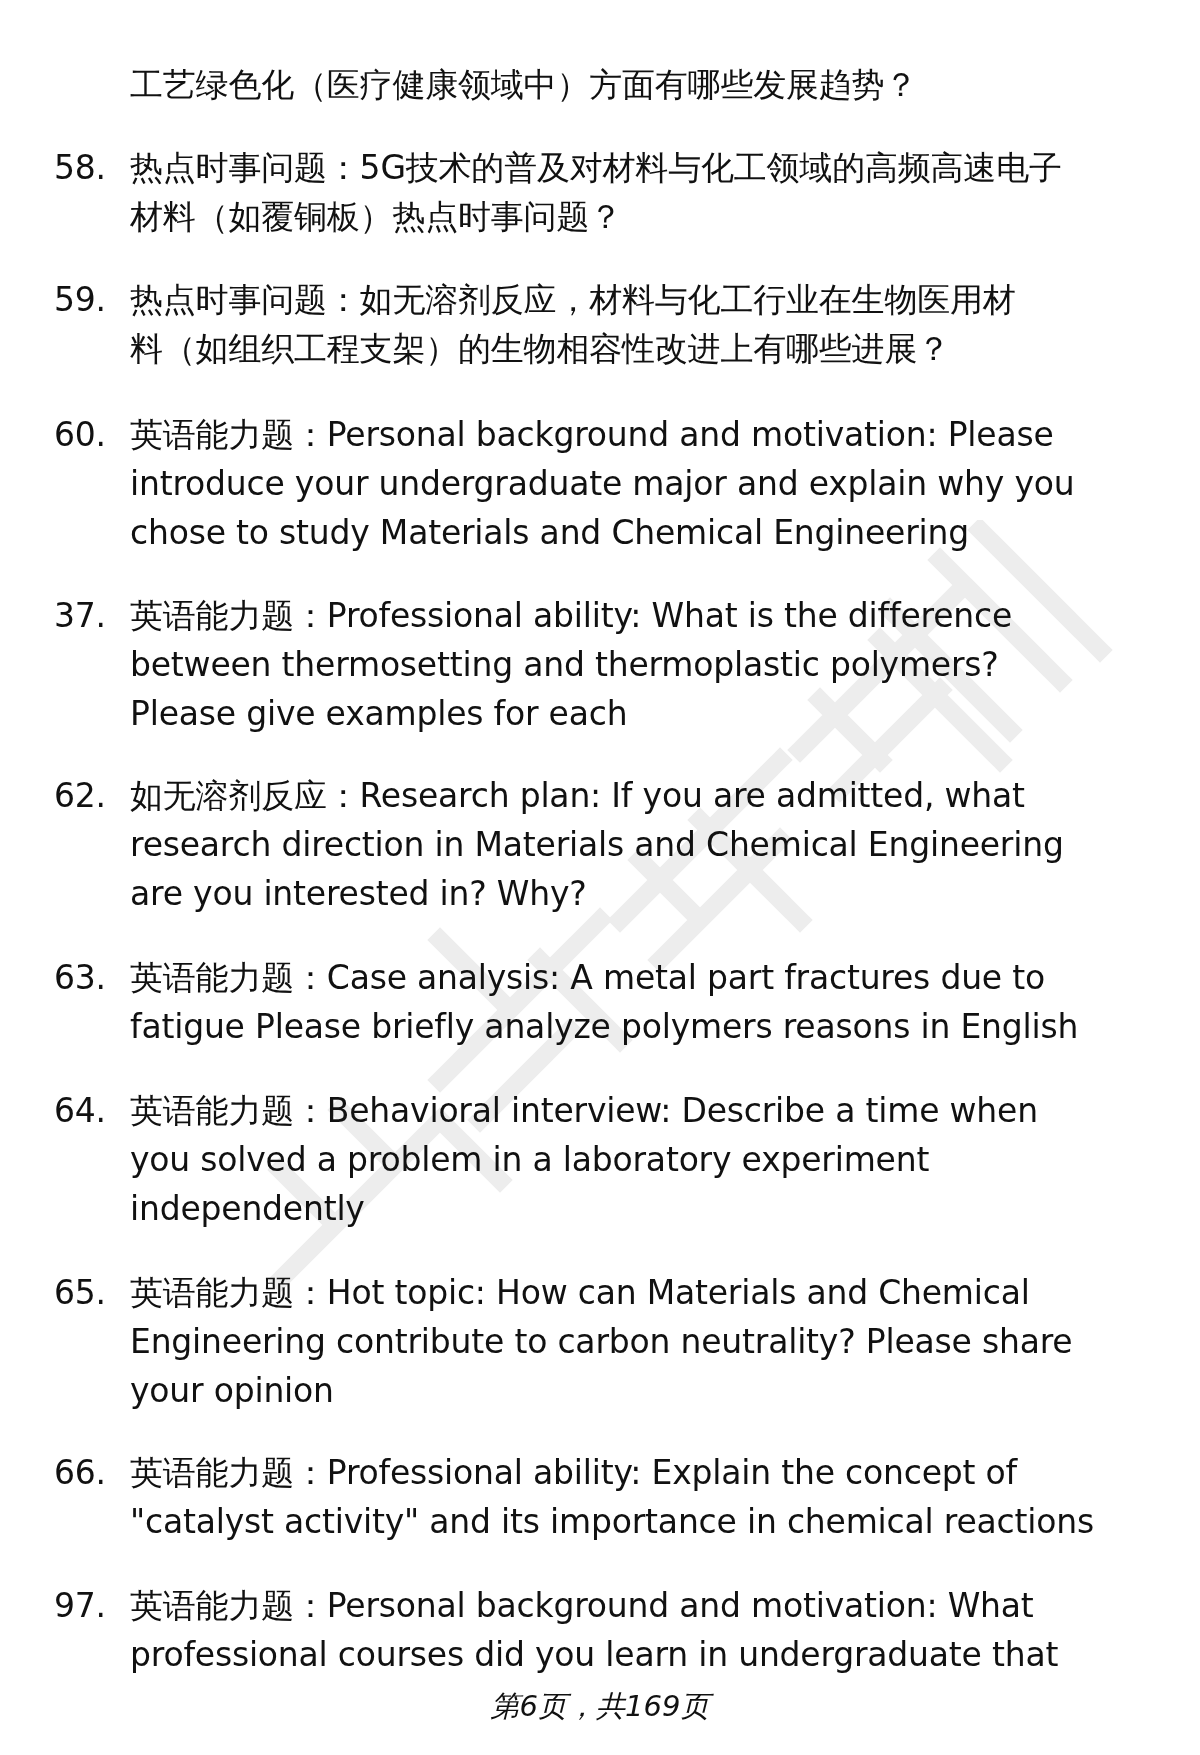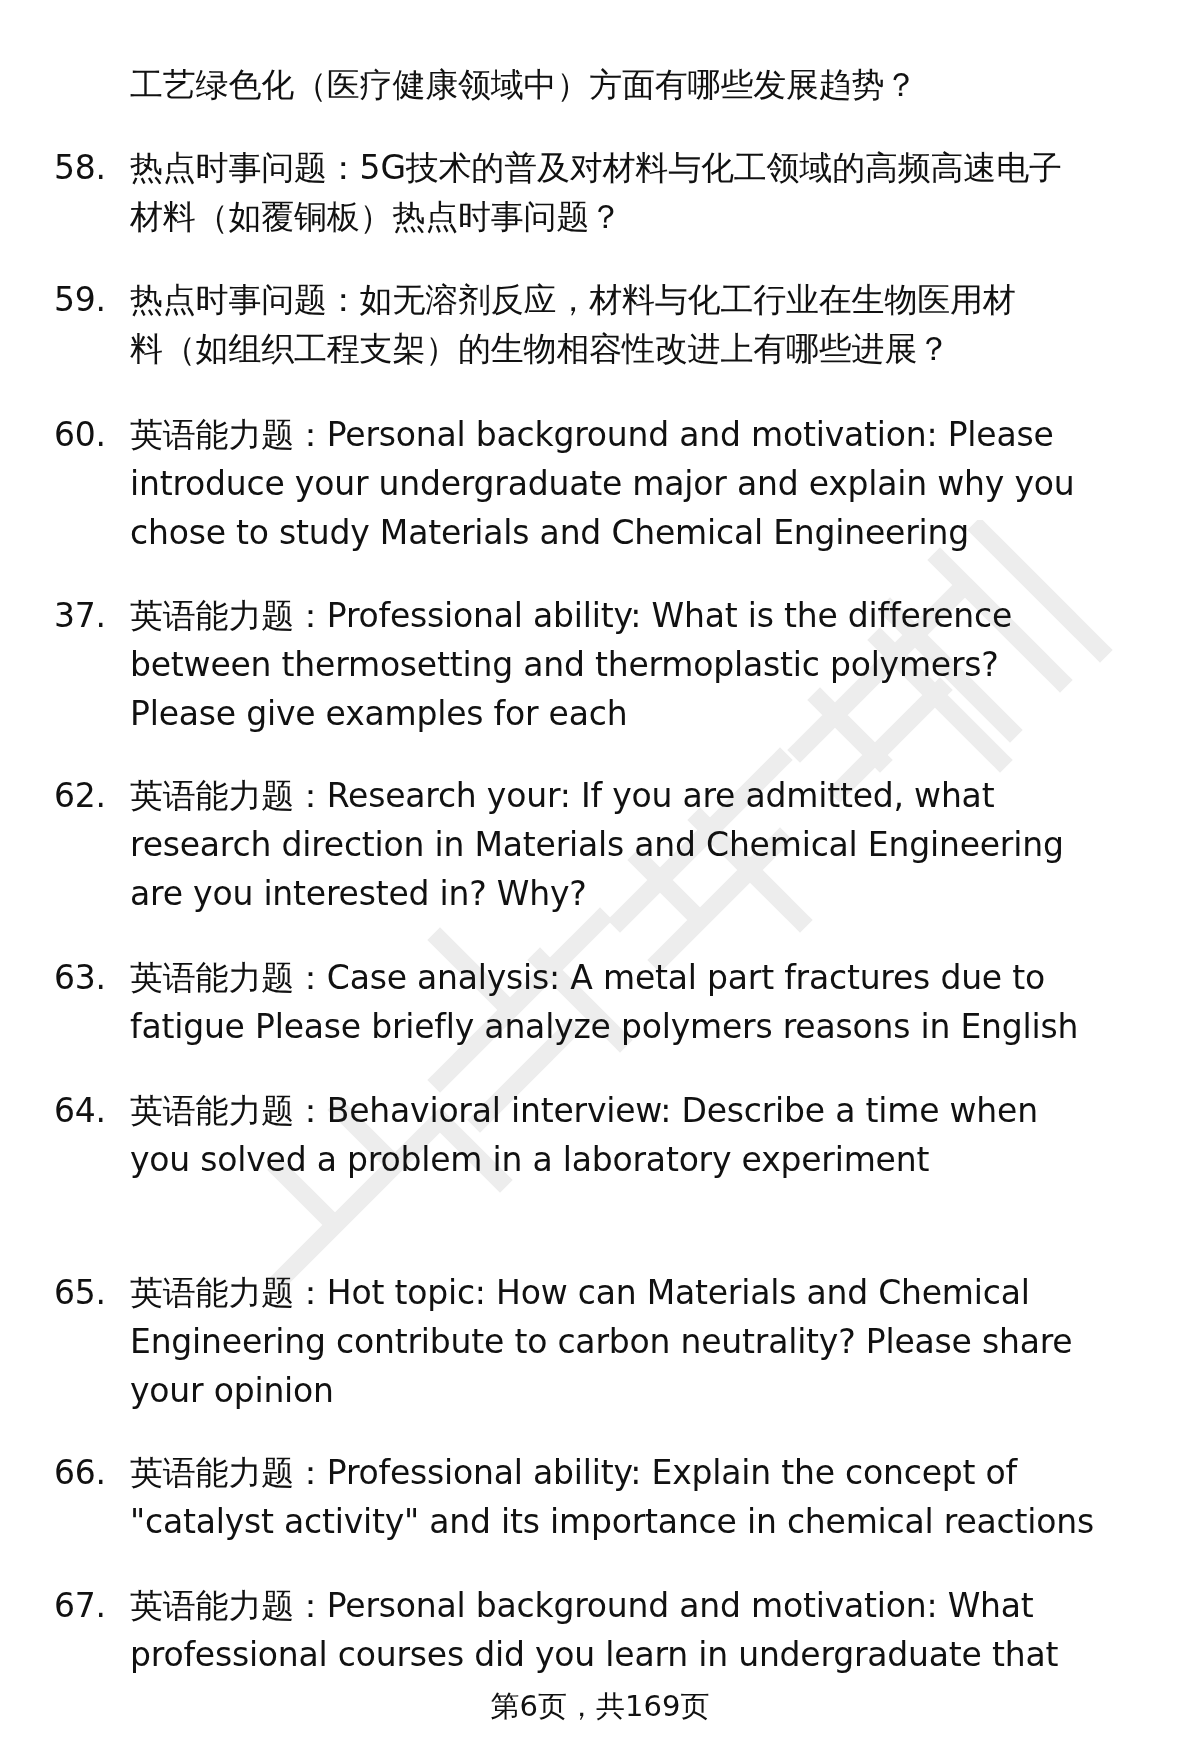--- a/index.html
+++ b/index.html
@@ -17,21 +17,21 @@
     font-size: 33px; line-height: 49px; letter-spacing: -0.2px;
   }
   .num {
     position: absolute; left: 54px; top: 0;
     white-space: nowrap;
   }
   .lines { position: absolute; left: 130px; top: 0; width: 1040px; }
   .line { display: block; white-space: nowrap; height: 49px; }
   .footer {
     position: absolute; left: 0; width: 1200px; top: 1686px;
-    text-align: center; font-size: 29px; line-height: 40px; z-index: 1;
+    text-align: center; font-size: 29px; line-height: 40px; z-index: 1; font-style: italic;
   }
 </style>
 </head>
 <body>
 
 <svg class="watermark" viewBox="0 0 900 780" xmlns="http://www.w3.org/2000/svg">
   <g fill="none" stroke="#ededed" stroke-width="18" stroke-linecap="square">
     <path d="M40 760 L200 600 M90 700 L40 650 M150 640 L100 590 M200 600 L260 660"></path>
     <path d="M200 560 L360 400 M240 600 L330 510 M300 440 L380 520 M260 480 L200 420"></path>
     <path d="M380 400 L540 240 M420 440 L540 320 M460 300 L560 400 M400 340 L460 400"></path>
@@ -76,39 +76,40 @@
   <div class="lines">
     <span class="line">英语能力题：Professional ability: What is the difference</span>
     <span class="line">between thermosetting and thermoplastic polymers?</span>
     <span class="line">Please give examples for each</span>
   </div>
 </div>
 
 <div class="item" style="top:771px;">
   <span class="num">62.</span>
   <div class="lines">
-    <span class="line">英语能力题：Research your: If you are admitted, what</span>
+    <span class="line">如无溶剂反应：Research plan: If you are admitted, what</span>
     <span class="line">research direction in Materials and Chemical Engineering</span>
     <span class="line">are you interested in? Why?</span>
   </div>
 </div>
 
 <div class="item" style="top:953px;">
   <span class="num">63.</span>
   <div class="lines">
     <span class="line">英语能力题：Case analysis: A metal part fractures due to</span>
     <span class="line">fatigue Please briefly analyze polymers reasons in English</span>
   </div>
 </div>
 
 <div class="item" style="top:1086px;">
   <span class="num">64.</span>
   <div class="lines">
     <span class="line">英语能力题：Behavioral interview: Describe a time when</span>
     <span class="line">you solved a problem in a laboratory experiment</span>
+    <span class="line">independently</span>
   </div>
 </div>
 
 <div class="item" style="top:1268px;">
   <span class="num">65.</span>
   <div class="lines">
     <span class="line">英语能力题：Hot topic: How can Materials and Chemical</span>
     <span class="line">Engineering contribute to carbon neutrality? Please share</span>
     <span class="line">your opinion</span>
   </div>
@@ -116,20 +117,20 @@
 
 <div class="item" style="top:1448px;">
   <span class="num">66.</span>
   <div class="lines">
     <span class="line">英语能力题：Professional ability: Explain the concept of</span>
     <span class="line">"catalyst activity" and its importance in chemical reactions</span>
   </div>
 </div>
 
 <div class="item" style="top:1581px;">
-  <span class="num">67.</span>
+  <span class="num">97.</span>
   <div class="lines">
     <span class="line">英语能力题：Personal background and motivation: What</span>
     <span class="line">professional courses did you learn in undergraduate that</span>
   </div>
 </div>
 
 <div class="footer">第6页，共169页</div>
 
 </body></html>

